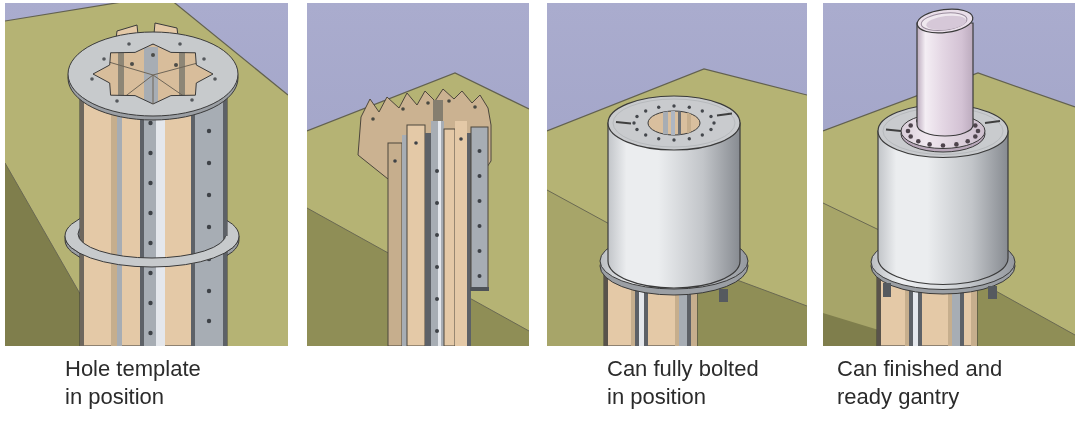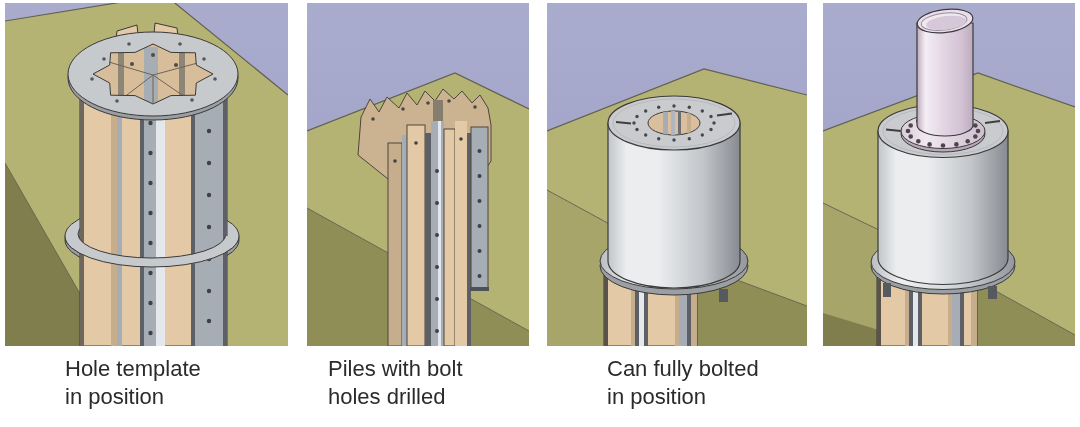--- a/index.html
+++ b/index.html
@@ -166,24 +166,20 @@
             <circle cx="130" cy="328" r="2"></circle>
           <circle cx="172.5" cy="148" r="2"></circle>
             <circle cx="172.5" cy="173" r="2"></circle>
             <circle cx="172.5" cy="198" r="2"></circle>
           <circle cx="172.5" cy="223" r="2"></circle>
             <circle cx="172.5" cy="248" r="2"></circle>
             <circle cx="172.5" cy="273" r="2"></circle>
         </g>
       </g>
     </svg>
-    <div class="caption" style="left:21px">
-      <span>Piles with bolt</span>
-      <span>holes drilled</span>
-    </div>
   </figure>
 
   <figure style="left:547px">
     <svg width="260" height="343" viewBox="0 0 260 343">
       <defs>
         <linearGradient id="p3sky" x1="0" y1="0" x2="0" y2="1">
           <stop offset="0" style="stop-color:var(--sky-light)"></stop>
             <stop offset="1" style="stop-color:var(--sky)"></stop>
         </linearGradient>
         <linearGradient id="p3can" x1="0" y1="0" x2="1" y2="0">
@@ -368,15 +364,19 @@
       </g>
       <g>
         <path d="M94,20 L94,122 A28,11 0 0 0 150,122 L150,20 Z" fill="url(#p4tube)" style="stroke:var(--outline)" stroke-width="1.2"></path>
         <g transform="rotate(-7 122 18)">
           <ellipse cx="122" cy="18" rx="28" ry="11.5" fill="#e9dee9" style="stroke:var(--outline)" stroke-width="1.2"></ellipse>
           <ellipse cx="121" cy="18.5" rx="23" ry="8.5" fill="#efe8ef" stroke="#9b8d9e"></ellipse>
           <ellipse cx="123" cy="20" rx="20" ry="6.8" fill="#d6c8d8"></ellipse>
         </g>
       </g>
     </svg>
+    <div class="caption" style="left:14px">
+      <span>Can finished and</span>
+      <span>ready gantry</span>
+    </div>
   </figure>
 
 </div>
 
 </body></html>

